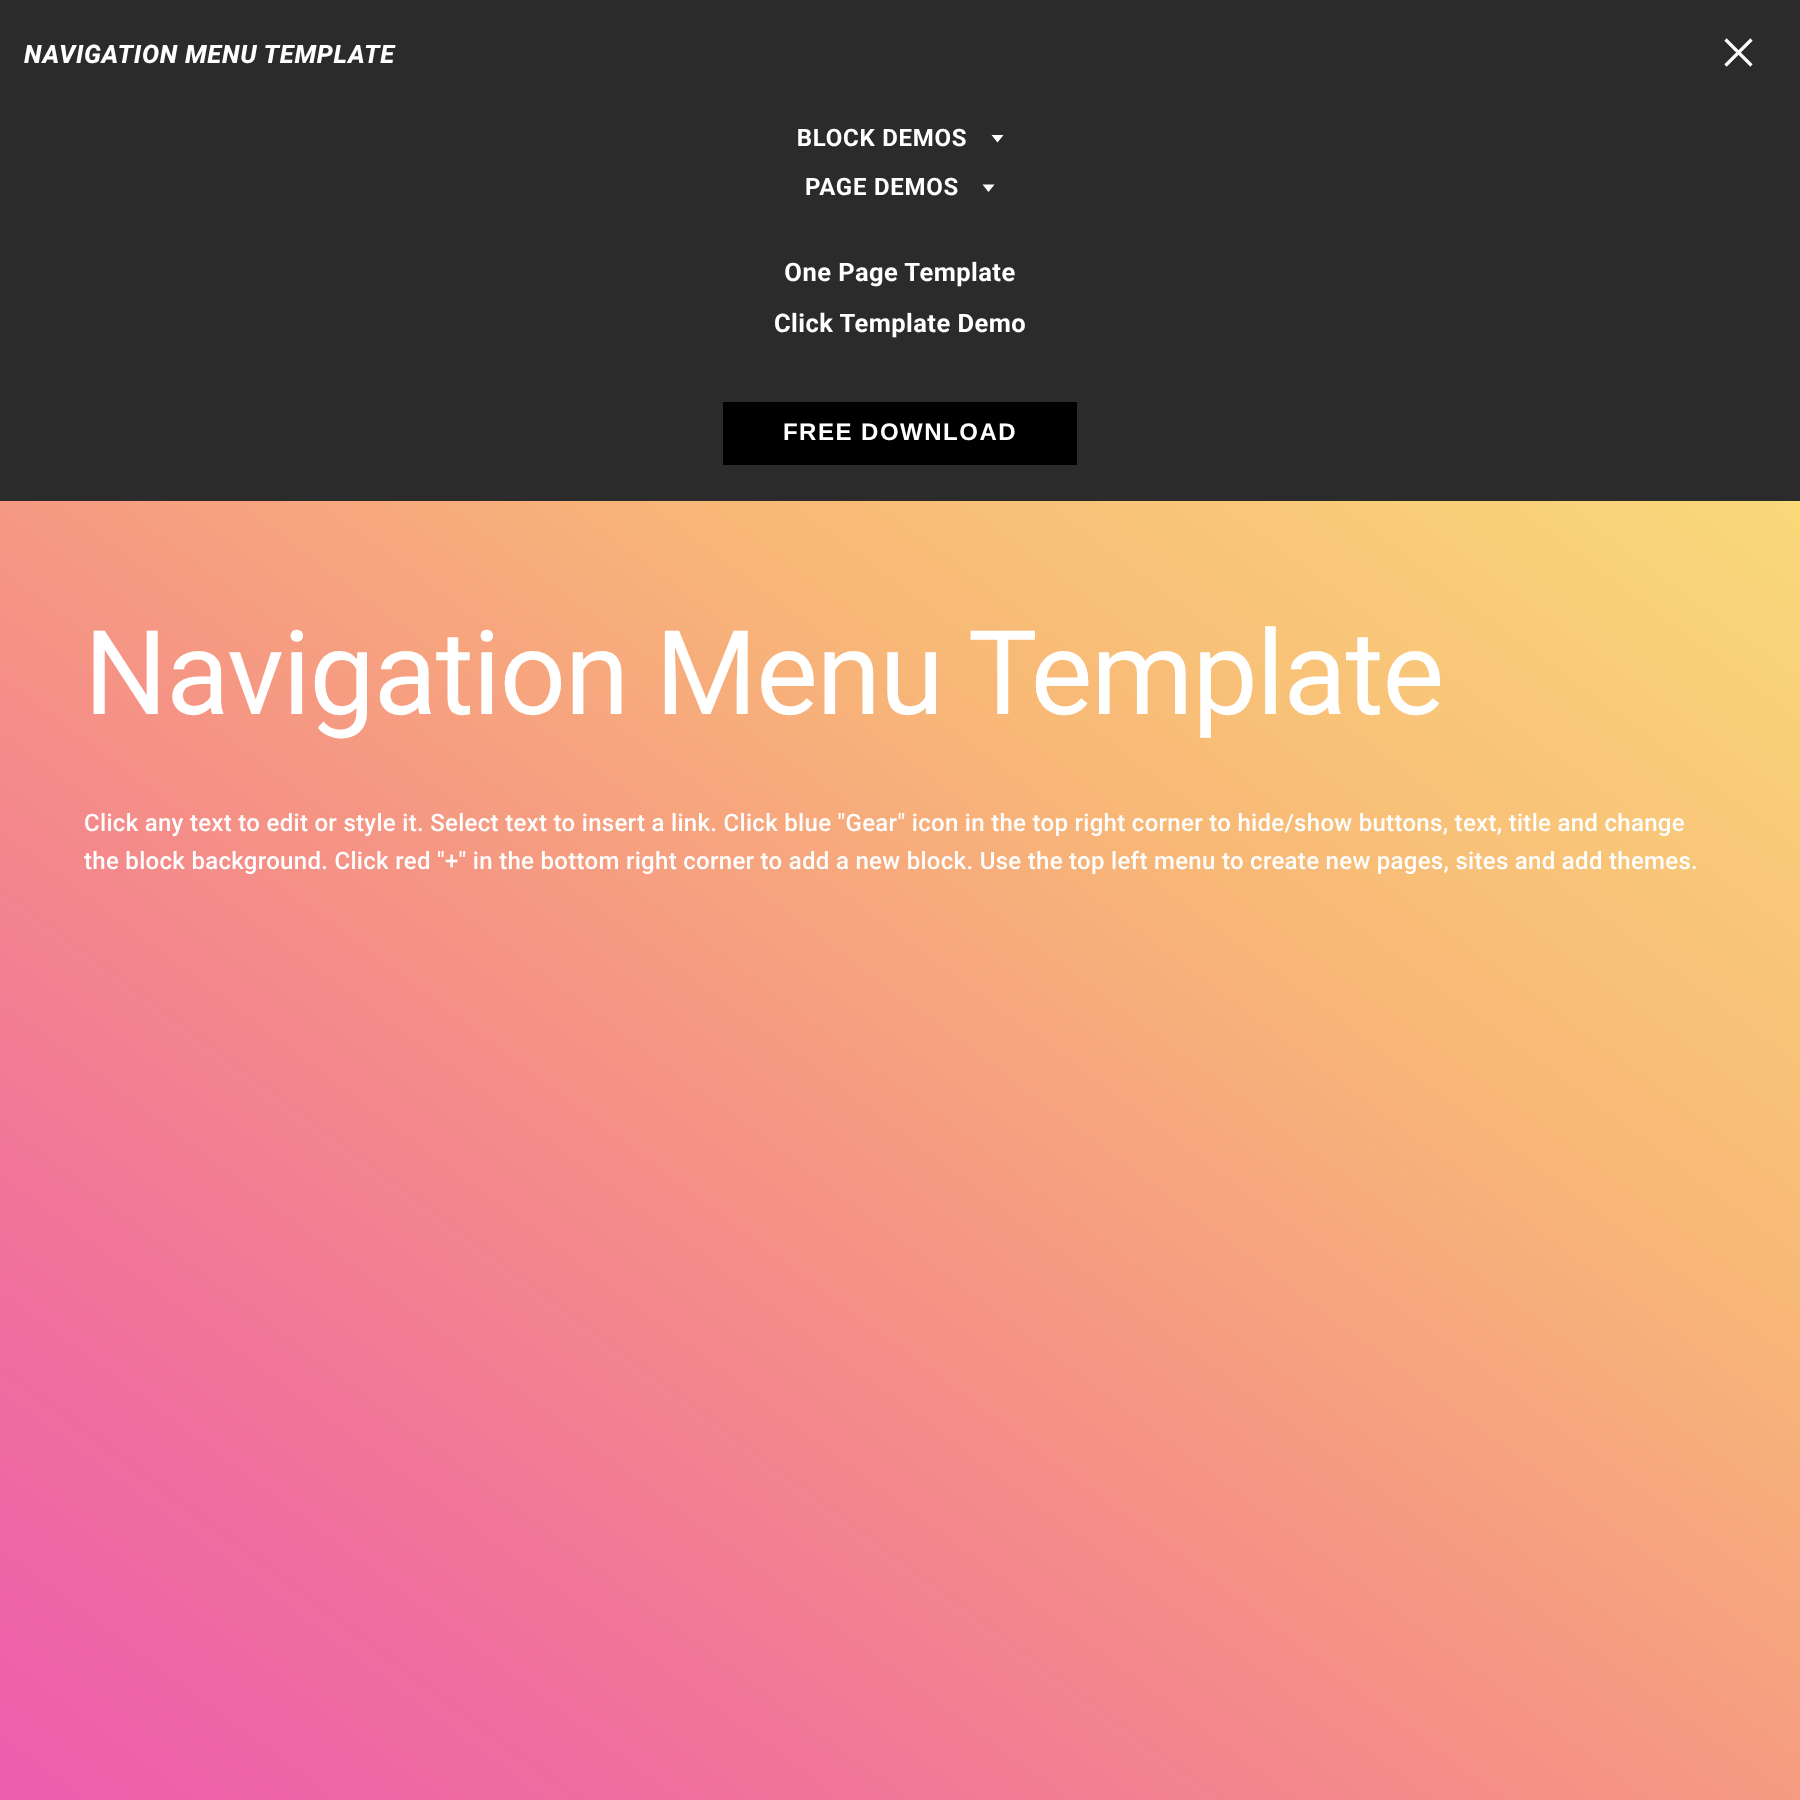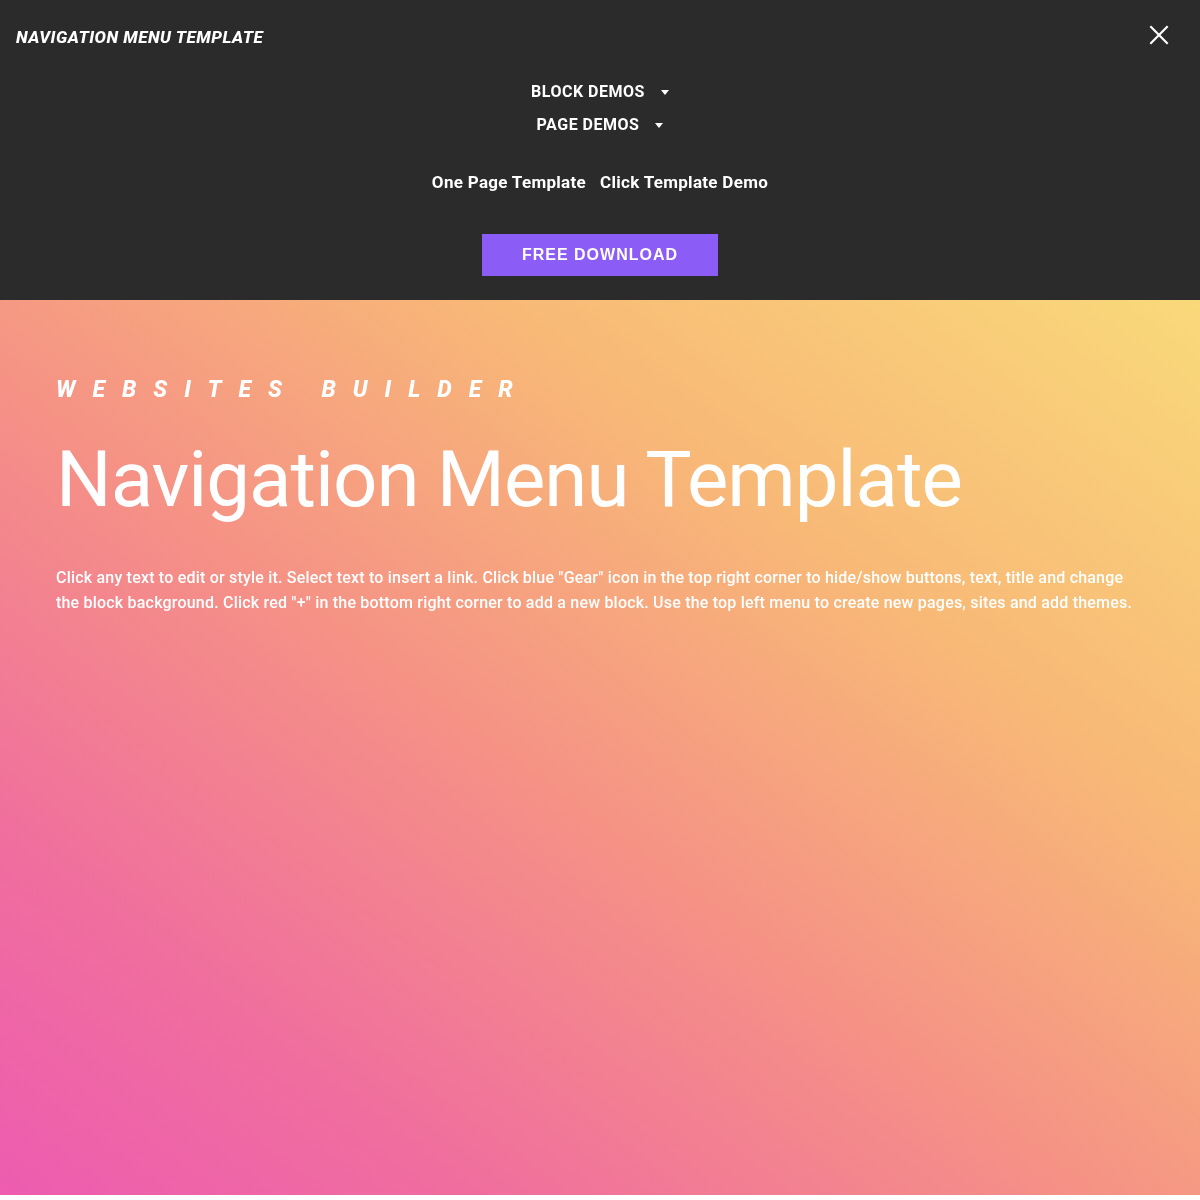--- a/index.html
+++ b/index.html
@@ -76,36 +76,36 @@
       width: 0;
       height: 0;
       border-left: 4px solid transparent;
       border-right: 4px solid transparent;
       border-top: 5px solid white;
       margin-top: 2px;
     }
     
     .nav-sublinks {
       display: flex;
-      flex-direction: row;
+      flex-direction: column;
       align-items: center;
       gap: 14px;
       margin-top: 24px;
       justify-content: flex-end;
     }
     
     .nav-sublink {
       font-size: 17px;
       font-weight: 700;
       cursor: pointer;
       letter-spacing: 0.3px;
     }
     
     .download-btn {
-      background-color: #8b5cf6;
+      background-color: #000000;
       color: white;
       border: none;
       padding: 12px 40px;
       font-size: 16px;
       font-weight: 700;
       letter-spacing: 1px;
       cursor: pointer;
       margin-top: 28px;
       text-transform: uppercase;
     }
@@ -169,16 +169,15 @@
     <div class="nav-sublinks">
       <div class="nav-sublink">One Page Template</div>
       <div class="nav-sublink">Click Template Demo</div>
     </div>
 
     <button class="download-btn">FREE DOWNLOAD</button>
   </div>
 </div>
 
 <div class="hero">
-  <div class="hero-supertitle">WEBSITES BUILDER</div>
   <h1 class="hero-title">Navigation Menu Template</h1>
   <p class="hero-description">Click any text to edit or style it. Select text to insert a link. Click blue "Gear" icon in the top right corner to hide/show buttons, text, title and change the block background. Click red "+" in the bottom right corner to add a new block. Use the top left menu to create new pages, sites and add themes.</p>
 </div>
 
 </body></html>

